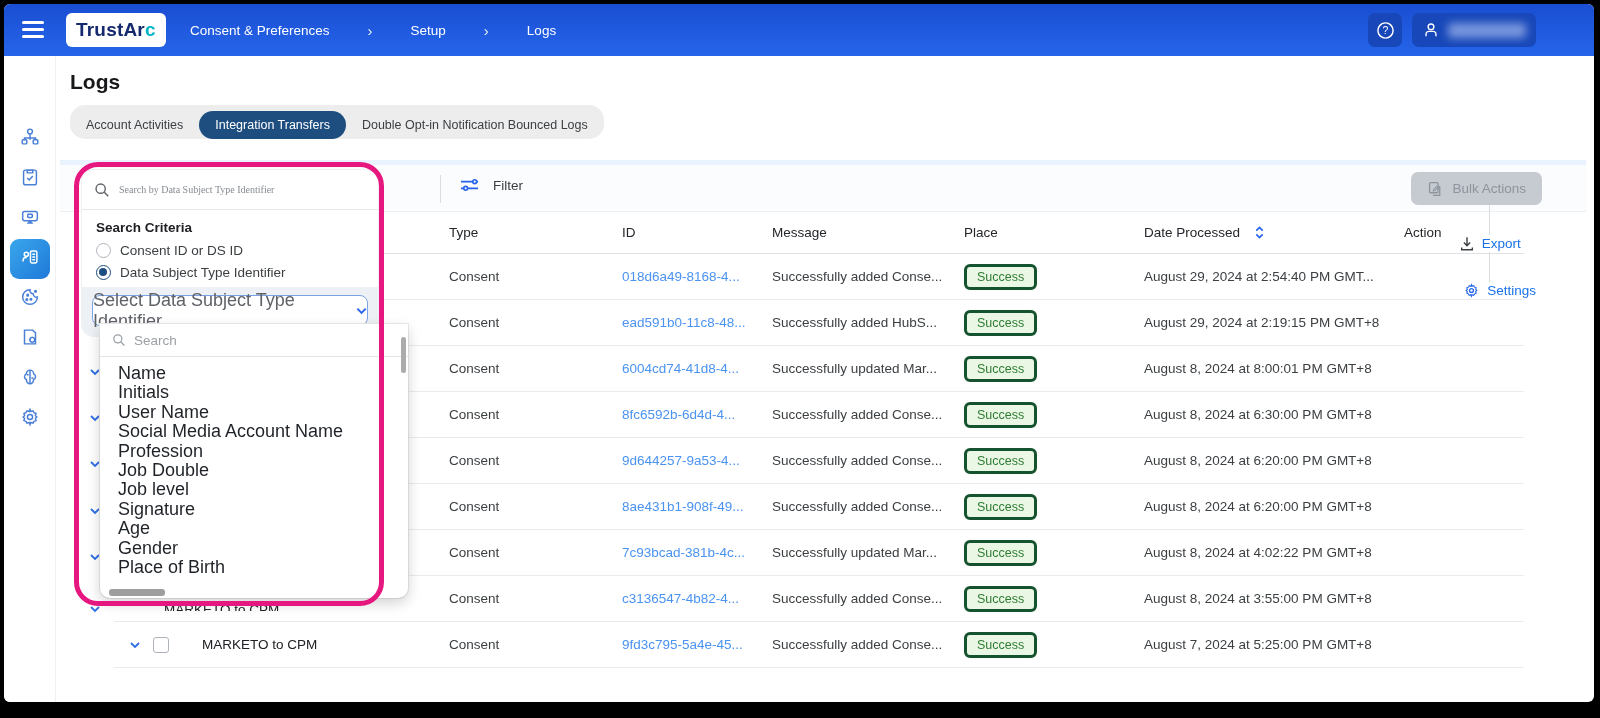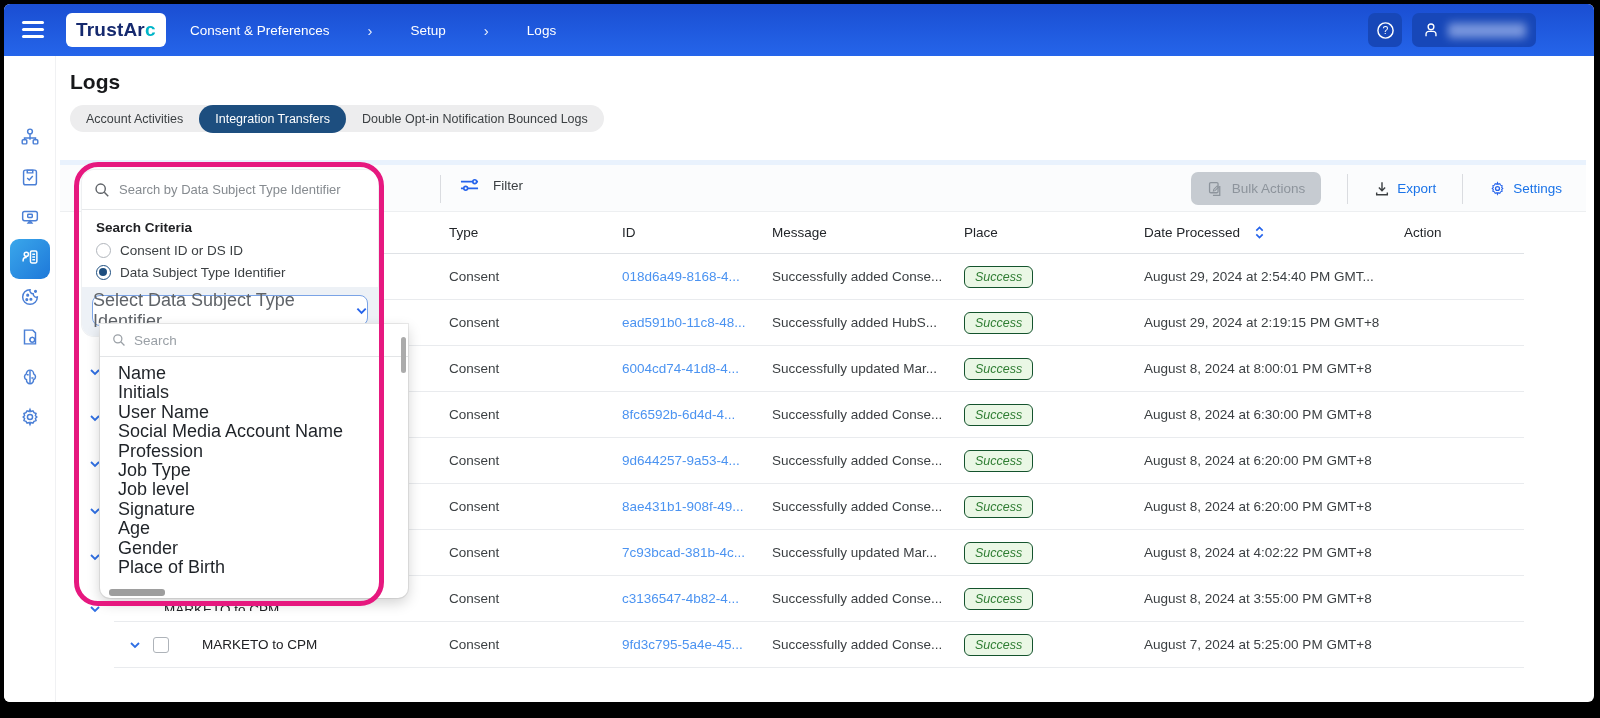--- a/index.html
+++ b/index.html
@@ -22,55 +22,55 @@
 
   
   .sidebar { position:absolute; left:0; top:52px; bottom:0; width:52px; background:#fff; border-right:1px solid #f0f1f3; z-index:25; }
   .side-item { position:absolute; left:6px; width:40px; height:40px; display:flex; align-items:center; justify-content:center; border-radius:9px; cursor:pointer; }
   .side-item svg { stroke:#4a7fd6; fill:none; stroke-width:1.6; }
   .side-item.active { background:linear-gradient(135deg,#3aa7eb,#1e78d9); }
   .side-item.active svg { stroke:#fff; }
 
   
   .page-title { position:absolute; left:66px; top:66px; font-size:21px; font-weight:bold; color:#17181a; }
-  .tabgroup { position:absolute; left:66px; top:101px; height:27px; background:#ededee; border-radius:15px; display:flex; align-items:center; }
+  .tabgroup { position:absolute; left:66px; top:101px; height:34px; background:#ededee; border-radius:15px; display:flex; align-items:flex-end; }
   .tab { padding:7px 16px; font-size:12.5px; color:#3c4043; border-radius:15px; white-space:nowrap; cursor:pointer; }
   .tab.active { background:#1d4e7f; color:#fff; }
 
   
   .toolbar { position:absolute; left:56px; right:8px; top:156px; height:52px; background:#fbfcfd; border-top:5px solid #e9f2fd; border-bottom:1px solid #edeff1; z-index:5; }
   .toolbar .vdiv { position:absolute; top:10px; width:1px; height:28px; background:#dadce0; }
   .filter-btn { position:absolute; left:400px; top:12px; display:flex; align-items:center; gap:14px; font-size:13.5px; color:#3c4043; cursor:pointer; }
-  .right-tools { position:absolute; right:18px; top:7px; display:flex; align-items:center; gap:0; }
+  .right-tools { position:absolute; right:18px; top:7px; display:flex; align-items:center; gap:0;flex-direction:column; }
   .bulk-btn { background:#c6cbd1; color:#8d949c; border:none; border-radius:7px; height:33px; padding:0 16px; font-size:13.5px; display:flex; align-items:center; gap:8px; margin-right:26px; }
   .tool-link { display:flex; align-items:center; gap:7px; font-size:13.5px; color:#1a73e8; cursor:pointer; padding:0 26px; }
   .tool-sep { width:1px; height:30px; background:#dadce0; }
 
   
   .tablewrap { position:absolute; left:70px; right:70px; top:208px; z-index:1; }
   .tgrid { display:grid; grid-template-columns:335px 173px 150px 192px 180px 260px 1fr; align-items:center;margin-left:40px; }
   .thead { height:42px; border-bottom:1px solid #dfe2e6; font-size:13.5px; color:#23262a; font-weight:500; }
   .th-date { display:flex; align-items:center; gap:14px; cursor:pointer; }
   .trow { height:46px; border-bottom:1px solid #e9ebee; font-size:13.5px; color:#3c4043; }
   .cell-id { color:#4b93f1; cursor:pointer; white-space:nowrap; overflow:hidden; }
-  .badge { display:inline-block; background:#eaf7e5; border:1px solid #14532d; color:#2f7d33; font-size:12.5px; padding:3px 10px; border-radius:6px;font-style:italic; }
+  .badge { display:inline-block; background:#eaf7e5; border:3px solid #14532d; color:#2f7d33; font-size:12.5px; padding:3px 10px; border-radius:6px; }
   .conncell { display:flex; align-items:center; gap:0; padding-left:14px; }
   .chk { width:16px; height:16px; border:1.5px solid #aeb3b9; border-radius:3px; background:#fff; margin-left:11px; cursor:pointer; }
   .connlabel { margin-left:33px; color:#202124; }
   .chev { width:14px; height:14px; }
   .chev svg { stroke:#2f6fe4; fill:none; stroke-width:1.8; }
 
   
   .bg-chev { position:absolute; left:84px; width:14px; height:14px; z-index:6; }
   .bg-chev svg { stroke:#2f6fe4; fill:none; stroke-width:1.8; }
 
   
   .panel-card { position:absolute; left:78px; top:166px; width:296px; background:#fff; border-radius:12px; box-shadow:0 0 0 1px #eef0f2; z-index:10; }
   .psearch { display:flex; align-items:center; gap:9px; height:40px; padding:0 12px; border-bottom:1px solid #e6e8ea; }
-  .psearch input { border:none; outline:none; font-size:13px; color:#202124; width:100%; font-family:Liberation Sans, sans-serif; }
+  .psearch input { border:none; outline:none; font-size:10px; color:#202124; width:100%; font-family:Liberation Serif, serif; }
   .psearch input::placeholder { color:#868b90; }
   .pcrit { padding:10px 14px 0 14px; }
   .pcrit h3 { font-size:13.5px; color:#202124; margin-bottom:8px; }
   .radio-row { display:flex; align-items:center; gap:9px; font-size:13.5px; color:#3c4043; margin-bottom:7px; cursor:pointer; }
   .radio { width:15px; height:15px; border-radius:50%; border:1.5px solid #b0b5bb; background:#fff; flex:0 0 auto; position:relative; }
   .radio.sel { border-color:#1d4e7f; }
   .radio.sel::after { content:""; position:absolute; left:2px; top:2px; width:8px; height:8px; border-radius:50%; background:#1d4e7f; }
   .selectband { background:#edf1f6; padding:8px 10px 10px 10px; border-radius:0 0 12px 12px; }
   .selectbox { height:31px; background:#fff; border:1.5px solid #7aa3e6; border-radius:8px; display:flex; align-items:center; justify-content:center; gap:8px; font-size:18px; color:#5f6368; cursor:pointer; }
   .selectbox svg { stroke:#2563eb; fill:none; stroke-width:2; }
@@ -412,21 +412,21 @@
           </svg>
       </span>
       <input type="text" placeholder="Search" style="">
     </div>
     <div class="ddlist">
       <div class="dditem">Name</div>
       <div class="dditem">Initials</div>
       <div class="dditem">User Name</div>
       <div class="dditem">Social Media Account Name</div>
       <div class="dditem">Profession</div>
-      <div class="dditem">Job Type</div>
+      <div class="dditem">Job Double</div>
       <div class="dditem">Job level</div>
       <div class="dditem">Signature</div>
       <div class="dditem">Age</div>
       <div class="dditem">Gender</div>
       <div class="dditem">Place of Birth</div>
     </div>
     <div class="vthumb"></div>
     <div class="hthumb"></div>
   </div>
 

